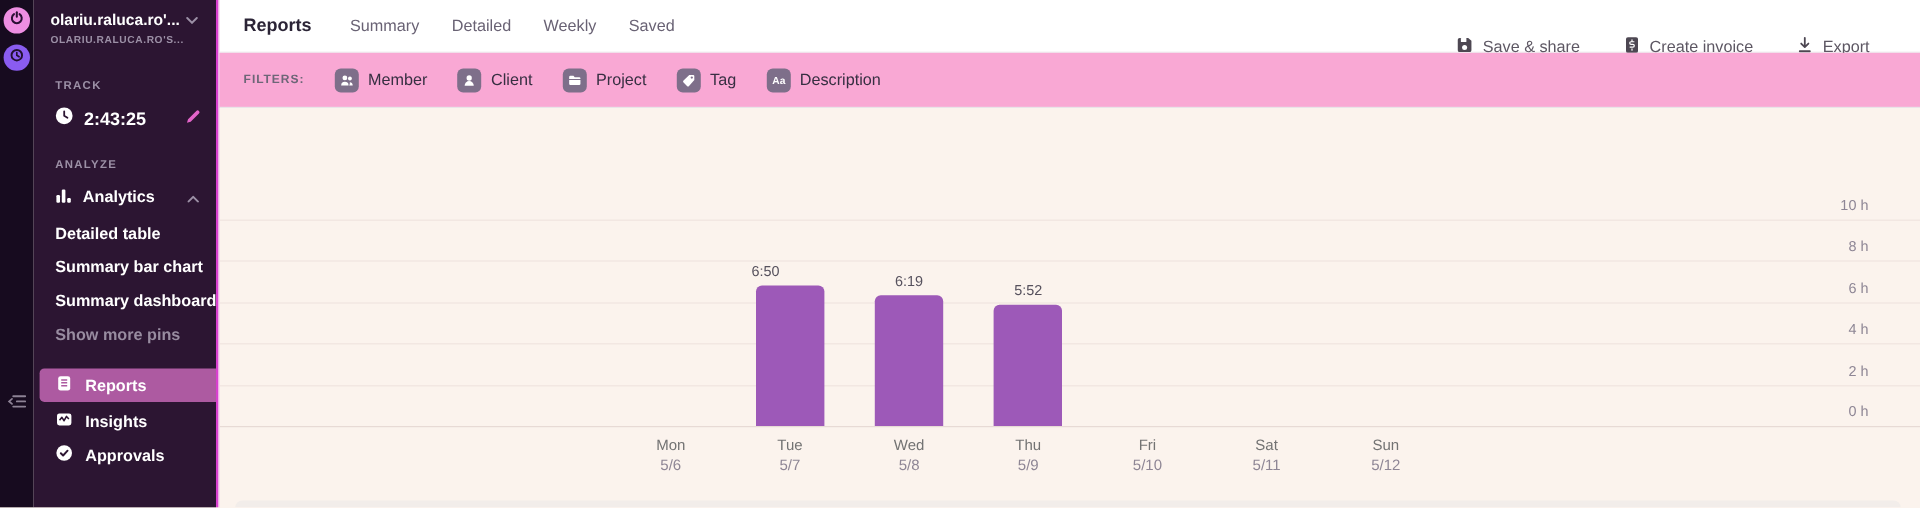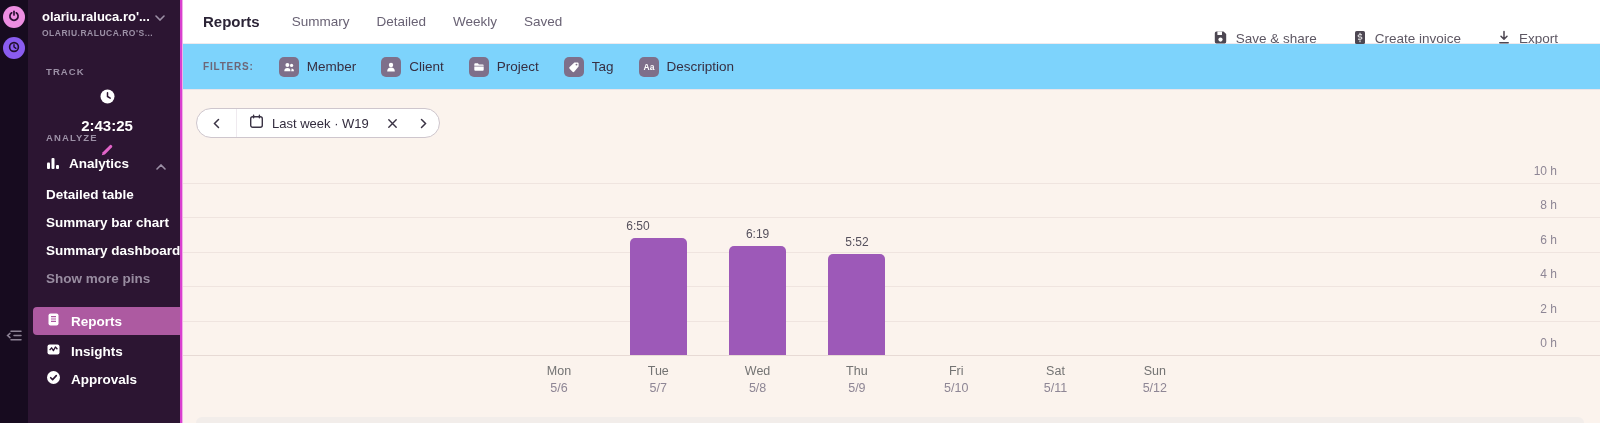--- a/index.html
+++ b/index.html
@@ -14,21 +14,21 @@
   .rail .badge-plan  { top:37px; background:#8a5cf0; }
   .rail .collapse { position:absolute; left:6px; top:328px; cursor:pointer; }
 
   
   .sidebar { width:152px; background:#2c1532; position:relative; flex:none; color:#fff; }
   .user-block { position:absolute; top:7px; left:14px; right:6px; }
   .user-name-row { display:flex; align-items:center; gap:5px; }
   .user-name { font-size:13px; font-weight:700; white-space:nowrap; overflow:hidden; max-width:118px; }
   .user-sub { margin-top:3px; font-size:8.5px; font-weight:700; color:#9c90a6; letter-spacing:.5px; white-space:nowrap; overflow:hidden; }
   .section-label { position:absolute; left:18px; font-size:9.5px; font-weight:700; color:#9c90a6; letter-spacing:1.1px; }
-  .timer-row { position:absolute; top:89px; left:18px; right:12px; display:flex; align-items:center; gap:9px;flex-direction:column; }
+  .timer-row { position:absolute; top:89px; left:18px; right:12px; display:flex; align-items:center; gap:9px; }
   .timer-value { font-size:15px; font-weight:700; flex:1; }
   .analytics-row { position:absolute; top:156px; left:18px; right:14px; display:flex; align-items:flex-start; gap:9px; }
   .analytics-label { font-size:13.5px; font-weight:700; flex:1; }
   .pin-item { position:absolute; left:18px; font-size:13.5px; font-weight:700; white-space:nowrap; cursor:pointer; }
   .pin-muted { color:#988ca0; }
   .nav-item { position:absolute; left:18px; height:26px; display:flex; align-items:center; gap:10px;
               font-size:13.5px; font-weight:700; cursor:pointer; }
   .nav-active { left:5px; right:0; height:28px; padding-left:13px; background:#ad5aa1; border-radius:4px 0 0 4px; }
 
   
@@ -38,21 +38,21 @@
   .main { flex:1; display:flex; flex-direction:column; min-width:0; }
   .topbar { height:44px; background:#fff; border-bottom:1px solid #eeeaee; display:flex; align-items:center;
             padding:0 42px 0 20px; flex:none; }
   .page-title { font-size:15px; font-weight:700; color:#2b2436; margin-right:32px; }
   .tabs { display:flex; gap:27px; }
   .tab { font-size:13.5px; color:#696274; cursor:pointer; }
   .topbar-spacer { flex:1; }
   .actions { display:flex; gap:36px; }
   .action-btn { display:flex; align-items:center; gap:8px; font-size:13.5px; color:#5d5763; cursor:pointer;margin-top:34px; }
 
-  .filtersbar { height:46px; background:#7dd3fc; border-bottom:1px solid #e9e4e8; display:flex; align-items:center;
+  .filtersbar { height:46px; background:#f9a8d4; border-bottom:1px solid #e9e4e8; display:flex; align-items:center;
                 padding-left:20px; gap:25px; flex:none; }
   .filters-label { font-size:10px; font-weight:700; color:#6d6677; letter-spacing:.8px; }
   .chip { display:flex; align-items:center; gap:8px; cursor:pointer; }
   .chip-icon { width:20px; height:20px; border-radius:5px; background:#7e6f8a; display:flex;
                align-items:center; justify-content:center; flex:none; }
   .chip-label { font-size:13.5px; font-weight:500; color:#372f42; }
 
   .content { position:relative; flex:1; background:#fbf3ed; overflow:hidden; }
 
   .date-pill { position:absolute; left:13px; top:18px; height:30px; background:#fff; border:1px solid #cec6cd;
@@ -275,46 +275,20 @@
         <svg width="14" height="12" viewBox="0 0 14 12">
             <text x="7" y="9" text-anchor="middle" font-family="Liberation Sans, sans-serif" font-size="8.5" font-weight="bold" fill="#fff">Aa</text>
           </svg>
       </span>
       <span class="chip-label">Description</span>
     </div>
   </div>
 
   <div class="content">
 
-    <div class="date-pill">
-      <div class="pill-seg-prev">
-        <svg width="7" height="11" viewBox="0 0 7 11">
-            <path d="M5.5 1.5 L1.5 5.5 L5.5 9.5" stroke="#3a3344" stroke-width="1.5" fill="none" stroke-linecap="round"></path>
-          </svg>
-      </div>
-      <div class="pill-body">
-        <span>
-          <svg width="15" height="15" viewBox="0 0 15 15">
-              <rect x="1.7" y="2.7" width="11.6" height="10.6" rx="2" stroke="#3a3344" stroke-width="1.4" fill="none"></rect>
-              <path d="M4.6 1.2 v2.6 M10.4 1.2 v2.6" stroke="#3a3344" stroke-width="1.4" stroke-linecap="round"></path>
-            </svg>
-        </span>
-        <span class="pill-text">Last week · W19</span>
-        <span class="pill-x">
-          <svg width="11" height="11" viewBox="0 0 11 11">
-              <path d="M1.8 1.8 L9.2 9.2 M9.2 1.8 L1.8 9.2" stroke="#3a3344" stroke-width="1.4" stroke-linecap="round"></path>
-            </svg>
-        </span>
-      </div>
-      <div class="pill-next">
-        <svg width="7" height="11" viewBox="0 0 7 11">
-            <path d="M1.5 1.5 L5.5 5.5 L1.5 9.5" stroke="#3a3344" stroke-width="1.5" fill="none" stroke-linecap="round"></path>
-          </svg>
-      </div>
-    </div>
 
     <div id="chart-area" style="position:absolute; inset:0;">
         <div class="gridline gridline-base" style="top: 265px;"></div>
         <div class="ytick" style="top: 246px; right: 43px;">0 h</div>
         <div class="gridline" style="top: 230.6px;"></div>
         <div class="ytick" style="top: 211.6px; right: 43px;">2 h</div>
         <div class="gridline" style="top: 196.2px;"></div>
         <div class="ytick" style="top: 177.2px; right: 43px;">4 h</div>
         <div class="gridline" style="top: 161.8px;"></div>
         <div class="ytick" style="top: 142.8px; right: 43px;">6 h</div>

